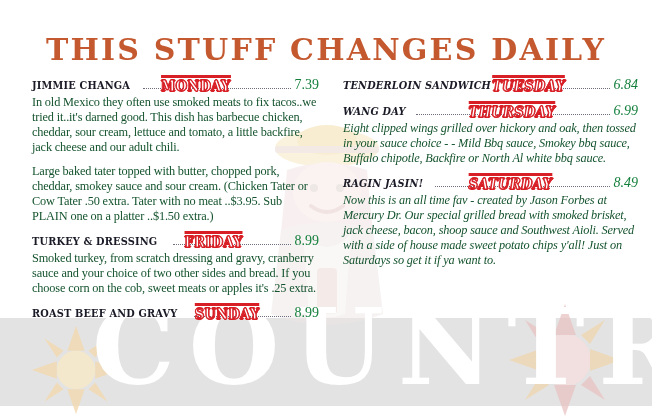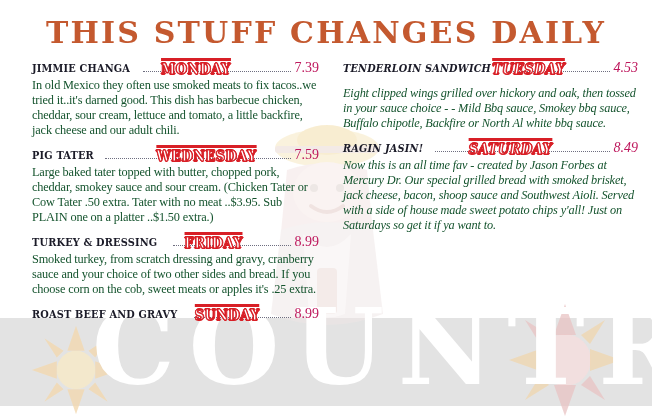--- a/index.html
+++ b/index.html
@@ -71,21 +71,21 @@
     padding: 0;
   }
 
   .menu-title {
     text-align: center;
     font-family: "DejaVu Serif", serif;
     font-weight: 700;
     font-size: 30px;
     letter-spacing: 2.2px;
     color: #c4592f;
-    padding-top: 18px;
+    padding-top: 35px;
     line-height: 1;
     white-space: nowrap;
   }
 
   .columns {
     display: flex;
     padding: 12px 5px 0 32px;
     gap: 24px;
   }
   .col { width: 287px; }
@@ -115,21 +115,21 @@
   .leader {
     flex: 1 1 auto;
     border-bottom: 1.6px dotted #6e6e80;
     margin: 0 4px 3px 6px;
     height: 1px;
     min-width: 10px;
   }
   .price {
     font-family: "Liberation Serif", serif;
     font-size: 14px;
-    color: #be185d;
+    color: #15803d;
     white-space: nowrap;
     flex: 0 0 auto;
   }
 
   
   .day-badge {
     position: absolute;
     bottom: 1px;
     font-family: "DejaVu Serif", serif;
     font-weight: 700;
@@ -228,26 +228,20 @@
         <div class="entry">
           <div class="entry-head">
             <span class="dish-name">JIMMIE CHANGA</span>
             <span class="leader"></span>
             <span class="price">7.39</span>
             <span class="day-badge" style="left: 126px;">MONDAY</span>
           </div>
           <div class="desc">In old Mexico they often use smoked meats to fix tacos..we tried it..it's darned good.  This dish has barbecue chicken, cheddar, sour cream, lettuce and tomato, a little backfire, jack cheese and our adult chili.</div>
         </div>
         <div class="entry">
-          <div class="entry-head">
-            <span class="dish-name">PIG TATER</span>
-            <span class="leader"></span>
-            <span class="price">7.59</span>
-            <span class="day-badge" style="left: 120px;">WEDNESDAY</span>
-          </div>
           <div class="desc">Large baked tater topped with butter, chopped pork, cheddar, smokey sauce and sour cream.  (Chicken Tater or Cow Tater .50 extra.  Tater with no meat ..$3.95.  Sub PLAIN one on a platter ..$1.50 extra.)</div>
         </div>
         <div class="entry">
           <div class="entry-head">
             <span class="dish-name">TURKEY &amp; DRESSING</span>
             <span class="leader"></span>
             <span class="price">8.99</span>
             <span class="day-badge" style="left: 150px;">FRIDAY</span>
           </div>
           <div class="desc">Smoked turkey, from scratch dressing and gravy, cranberry sauce and your choice of two other sides and bread.  If you choose corn on the cob, sweet meats or apples it's .25 extra.</div>
@@ -259,25 +253,31 @@
             <span class="price">8.99</span>
             <span class="day-badge" style="left: 160px;">SUNDAY</span>
           </div>
         </div>
       </div>
     <div class="col col-right" id="col-right">
         <div class="entry">
           <div class="entry-head">
             <span class="dish-name">TENDERLOIN SANDWICH</span>
             <span class="leader"></span>
-            <span class="price">4.53</span>
+            <span class="price">6.84</span>
             <span class="day-badge" style="left: 146px;">TUESDAY</span>
           </div>
         </div>
         <div class="entry">
+          <div class="entry-head">
+            <span class="dish-name">WANG DAY</span>
+            <span class="leader"></span>
+            <span class="price">6.99</span>
+            <span class="day-badge" style="left: 122px;">THURSDAY</span>
+          </div>
           <div class="desc">Eight clipped wings grilled over hickory and oak, then tossed in your sauce choice - -  Mild Bbq sauce, Smokey bbq sauce, Buffalo chipotle, Backfire or North Al white bbq sauce.</div>
         </div>
         <div class="entry">
           <div class="entry-head">
             <span class="dish-name">RAGIN JASIN!</span>
             <span class="leader"></span>
             <span class="price">8.49</span>
             <span class="day-badge" style="left: 122px;">SATURDAY</span>
           </div>
           <div class="desc">Now this is an all time fav - created by Jason Forbes at Mercury Dr.  Our special grilled bread with smoked brisket, jack cheese, bacon, shoop sauce and Southwest Aioli.  Served with a side of house made sweet potato chips y'all!  Just on Saturdays so get it if ya want to.</div>

